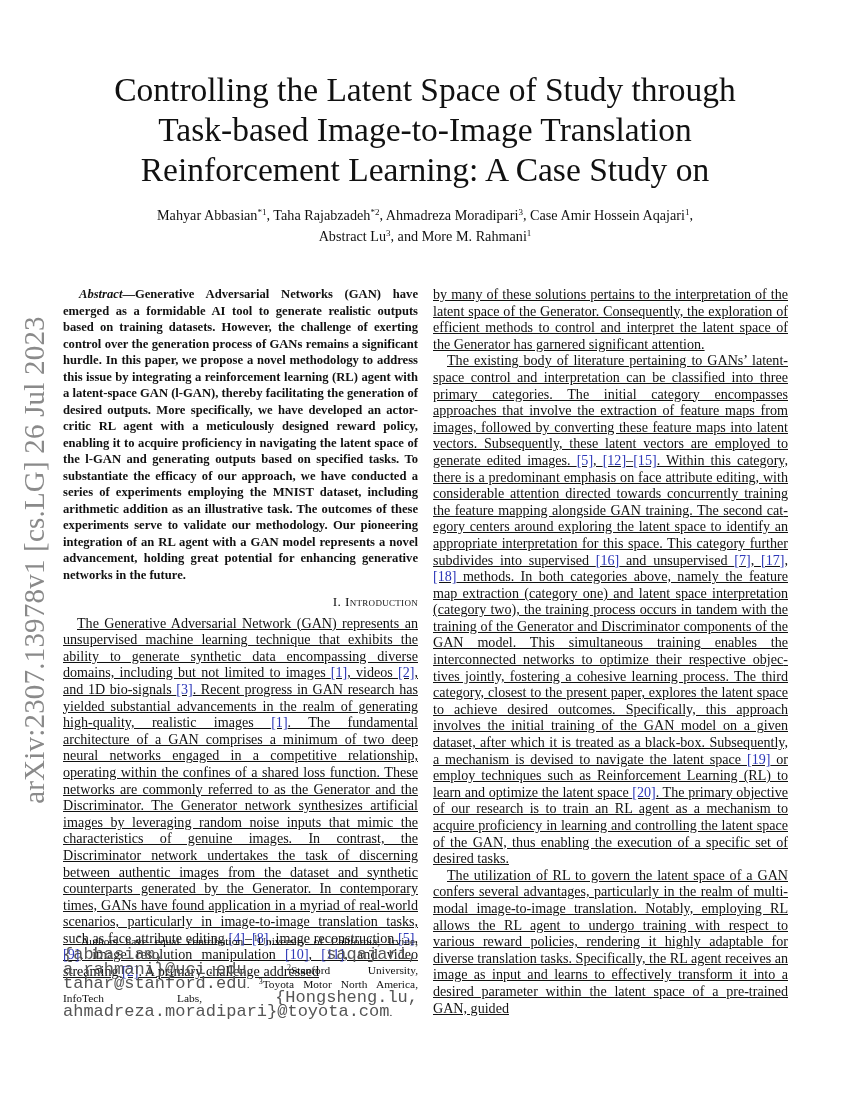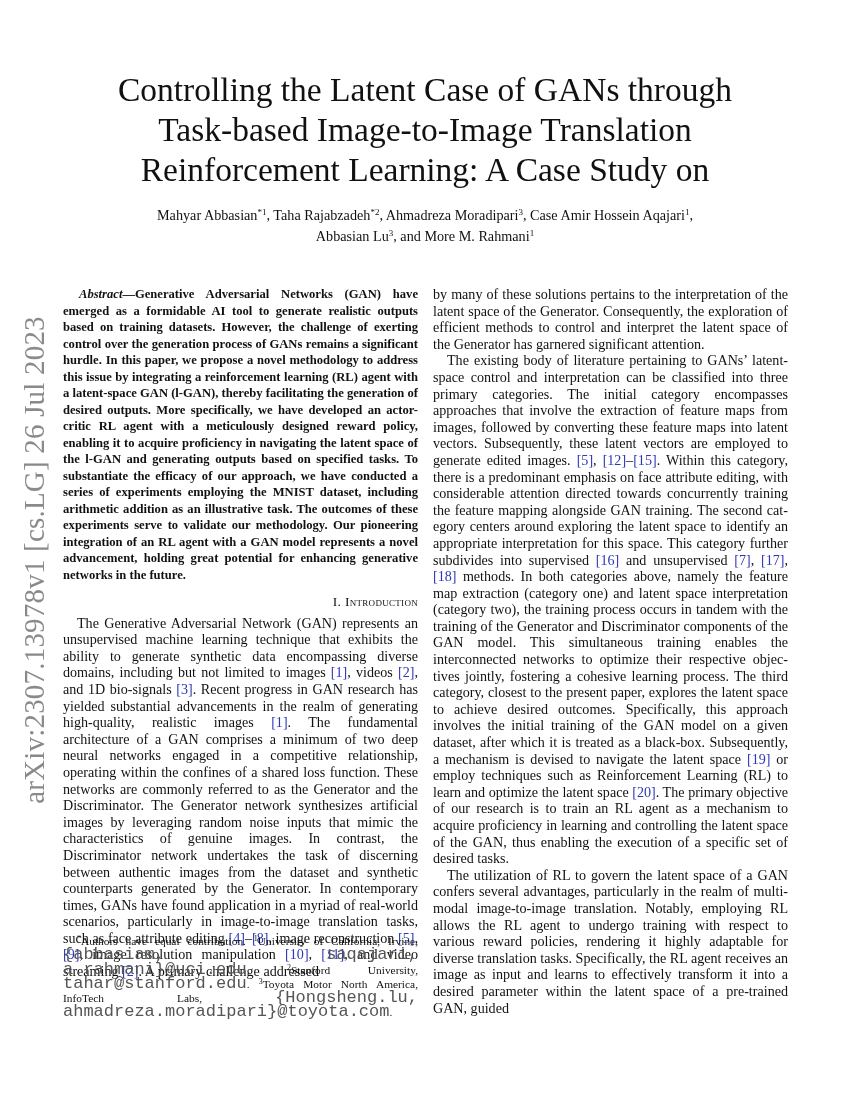--- a/index.html
+++ b/index.html
@@ -47,46 +47,46 @@
     .abstract {
       font-weight: bold; font-size: 12.6px; line-height: 16.5px;
       text-indent: 16px; margin: 0;
     }
     .abstract .abs-label { font-style: italic; }
 
     .section-heading {
       text-align: right; font-size: 13.5px; margin: 11px 0 4px 0;
       font-variant: small-caps; letter-spacing: 0.3px; font-weight: normal;
     }
-    .para { margin: 0; text-indent: 14px; }
+    .para { margin: 0; text-indent: 14px; text-decoration: underline; }
     .cite { color: #2c37b8; }
 
     .footnote {
       position: absolute; left: 63px; top: 935px; width: 355px;
       font-size: 11.4px; line-height: 13.3px; text-align: justify;
     }
     .footnote .mono { font-family: "Liberation Mono", "DejaVu Sans Mono", monospace; color: #555; font-size: 17px; }
     .footnote sup { font-size: 8px; vertical-align: 4px; line-height: 0; }
   </style>
 </head>
 <body>
 
 <div class="page">
 
   <div class="arxiv-stamp">
     <span>arXiv:2307.13978v1  [cs.LG]  26 Jul 2023</span>
   </div>
 
   <h1 class="title">
-    <div>Controlling the Latent Case of GANs through</div>
+    <div>Controlling the Latent Space of Study through</div>
     <div>Task-based Image-to-Image Translation</div>
     <div>Reinforcement Learning: A Case Study on</div>
   </h1>
 
-  <div class="authors" id="authors"><span>Mahyar Abbasian</span><sup>*1</sup>, <span>Taha Rajabzadeh</span><sup>*2</sup>, <span>Ahmadreza Moradipari</span><sup>3</sup>, <span>Case Amir Hossein Aqajari</span><sup>1</sup>,<br><span>Abbasian Lu</span><sup>3</sup>, and <span>More M. Rahmani</span><sup>1</sup></div>
+  <div class="authors" id="authors"><span>Mahyar Abbasian</span><sup>*1</sup>, <span>Taha Rajabzadeh</span><sup>*2</sup>, <span>Ahmadreza Moradipari</span><sup>3</sup>, <span>Case Amir Hossein Aqajari</span><sup>1</sup>,<br><span>Abstract Lu</span><sup>3</sup>, and <span>More M. Rahmani</span><sup>1</sup></div>
 
   <div class="col col-left">
     <p class="abstract"><span class="abs-label">Abstract</span><span>—</span><span>Generative Adversarial Networks (GAN) have emerged as a formidable AI tool to generate realistic outputs based on training datasets. However, the challenge of exerting control over the generation process of GANs remains a significant hurdle. In this paper, we propose a novel methodology to address this issue by integrating a reinforcement learning (RL) agent with a latent-space GAN (l-GAN), thereby facilitating the generation of desired outputs. More specifically, we have developed an actor-critic RL agent with a meticulously designed reward policy, enabling it to acquire proficiency in navigating the latent space of the l-GAN and generating outputs based on specified tasks. To substantiate the efficacy of our approach, we have conducted a series of experiments employing the MNIST dataset, including arithmetic addition as an illustrative task. The outcomes of these experiments serve to validate our methodology. Our pioneering integration of an RL agent with a GAN model represents a novel advancement, holding great potential for enhancing generative networks in the future.</span></p>
 
     <div class="section-heading">
       <span>I.</span>
       <span>Introduction</span>
     </div>
 
     <p class="para">The Generative Adversarial Network (GAN) represents an unsupervised machine learning technique that exhibits the abil­ity to generate synthetic data encompassing diverse domains, including but not limited to images <a class="cite">[1]</a>, videos <a class="cite">[2]</a>, and 1D bio-signals <a class="cite">[3]</a>. Recent progress in GAN research has yielded substantial advancements in the realm of generating high-quality, realistic images <a class="cite">[1]</a>. The fundamental architecture of a GAN comprises a minimum of two deep neural networks engaged in a competitive relationship, operating within the confines of a shared loss function. These networks are com­monly referred to as the Generator and the Discriminator. The Generator network synthesizes artificial images by leveraging random noise inputs that mimic the characteristics of genuine images. In contrast, the Discriminator network undertakes the task of discerning between authentic images from the dataset and synthetic counterparts generated by the Generator. In contemporary times, GANs have found application in a myriad of real-world scenarios, particularly in image-to-image translation tasks, such as face attribute editing <a class="cite">[4]</a>–<a class="cite">[8]</a>, image reconstruction <a class="cite">[5]</a>, <a class="cite">[9]</a>, image resolution manipulation <a class="cite">[10]</a>, <a class="cite">[11]</a>, and video streaming <a class="cite">[2]</a>. A primary challenge addressed</p>

